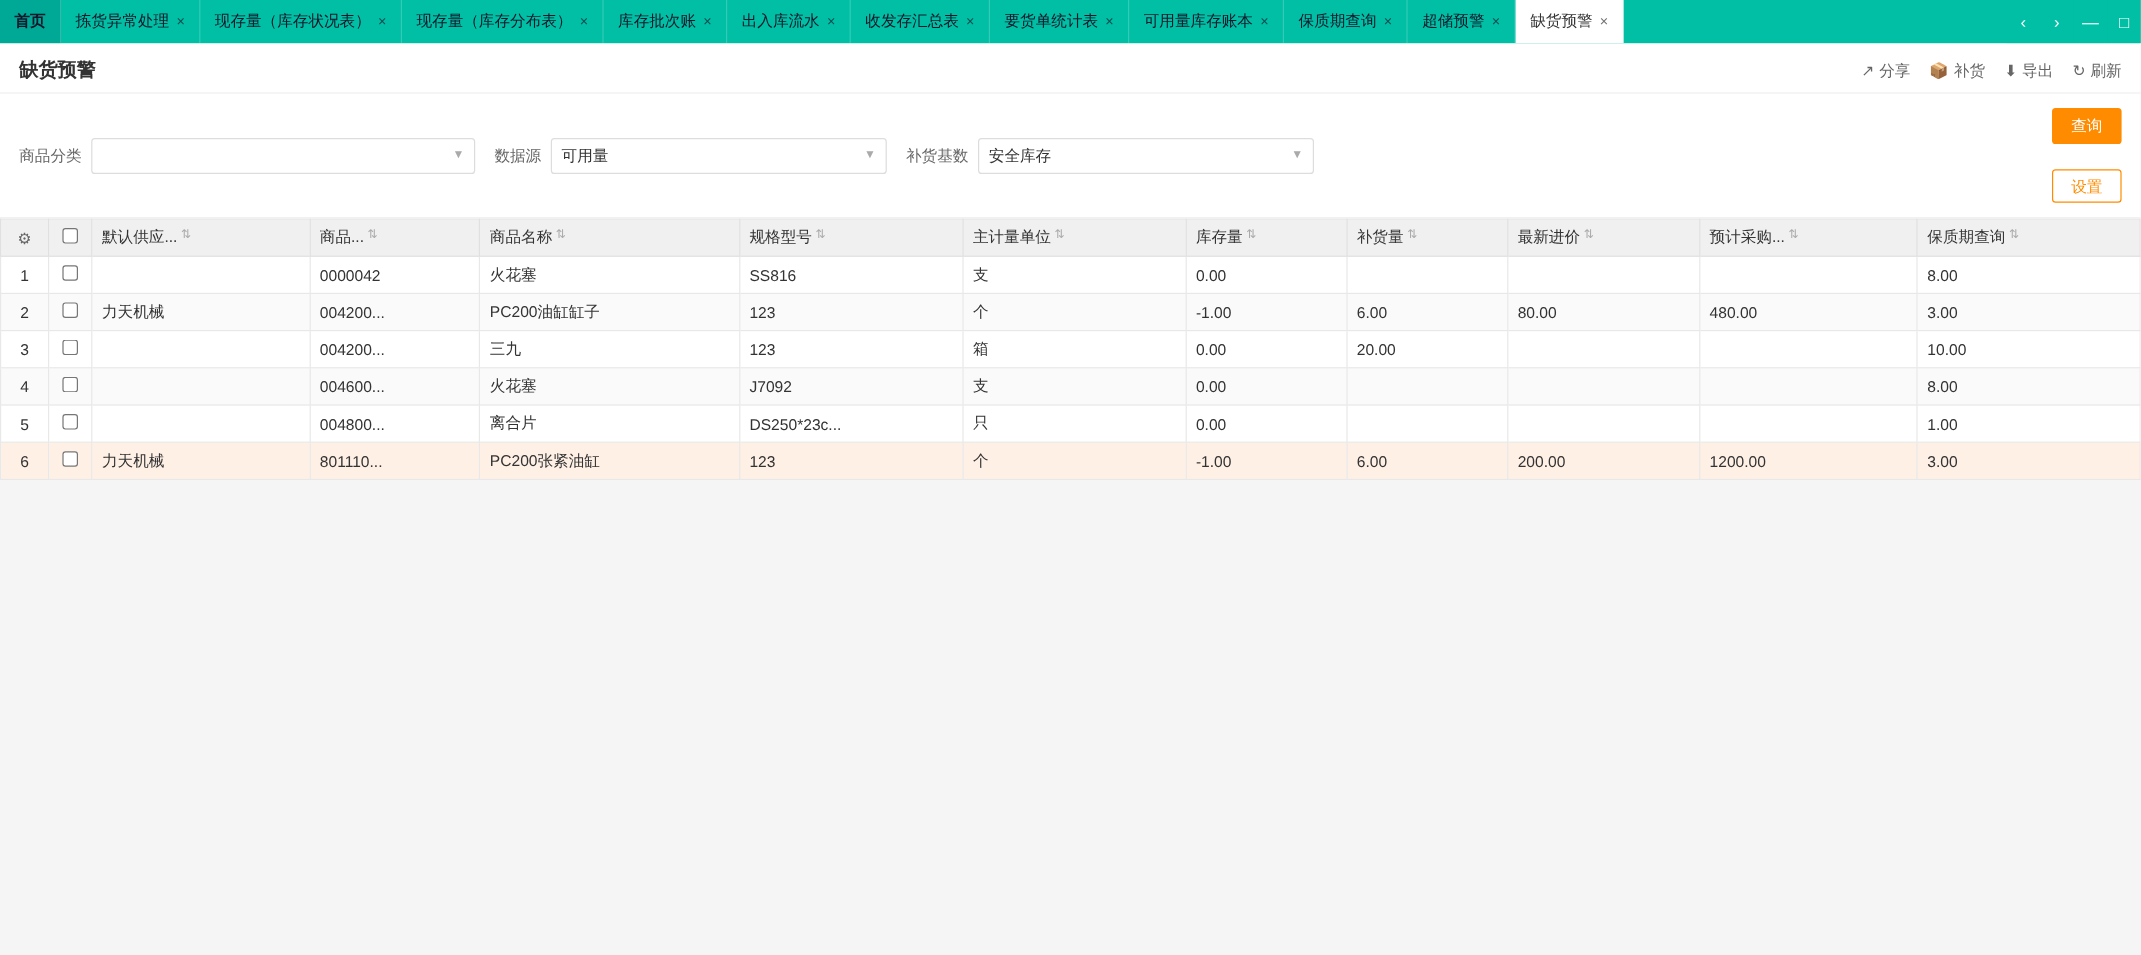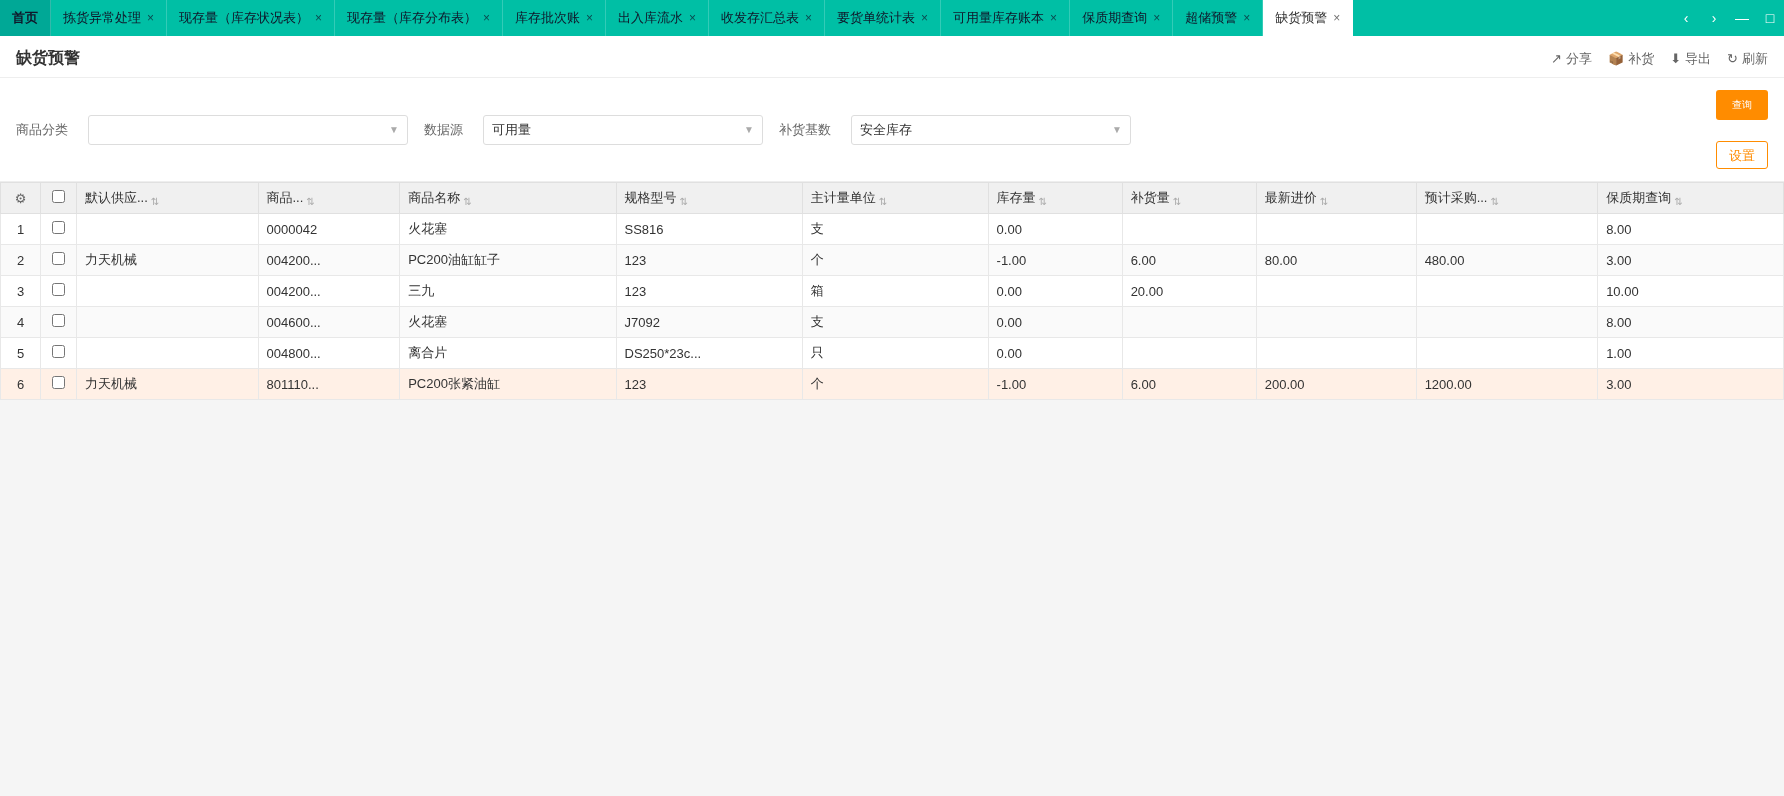--- a/index.html
+++ b/index.html
@@ -97,21 +97,21 @@
       display: flex;
       align-items: center;
       padding: 12px 16px;
       gap: 16px;
       border-bottom: 1px solid #eee;
       flex-wrap: wrap;
     }
     .filter-group {
       display: flex;
       align-items: center;
-      gap: 20px;
+      gap: 8px;
     }
     .filter-label {
       color: #666;
       font-size: 13px;
       white-space: nowrap;
     }
     .filter-select {
       display: flex;
       align-items: center;
       border: 1px solid #ddd;
@@ -127,21 +127,21 @@
     .filter-select-arrow { color: #aaa; font-size: 10px; }
     .filter-value-text { color: #333; font-size: 13px; }
 
     .btn-query {
       background: #ff8c00;
       color: #fff;
       border: none;
       border-radius: 3px;
       padding: 5px 16px;
       cursor: pointer;
-      font-size: 10px;
+      font-size: 13px;
       height: 30px;
     }
     .btn-setting {
       background: #fff;
       color: #ff8c00;
       border: 1px solid #ff8c00;
       border-radius: 3px;
       padding: 5px 12px;
       cursor: pointer;
       font-size: 13px;
@@ -176,21 +176,21 @@
       color: #333;
       font-size: 13px;
       white-space: nowrap;
     }
     .data-table tr:nth-child(odd) td { background: #fff; }
     .data-table tr:nth-child(even) td { background: #fafafa; }
     .data-table tr.highlighted td { background: #fff0e6 !important; }
 
     .th-sort {
       display: flex;
-      align-items: flex-end;
+      align-items: flex-start;
       gap: 3px;
       cursor: pointer;
     }
     .sort-icon { color: #aaa; font-size: 10px; }
 
     .row-num { color: #999; text-align: center; }
     .num-right { text-align: left; }
 
     .settings-icon-btn {
       display: flex;

